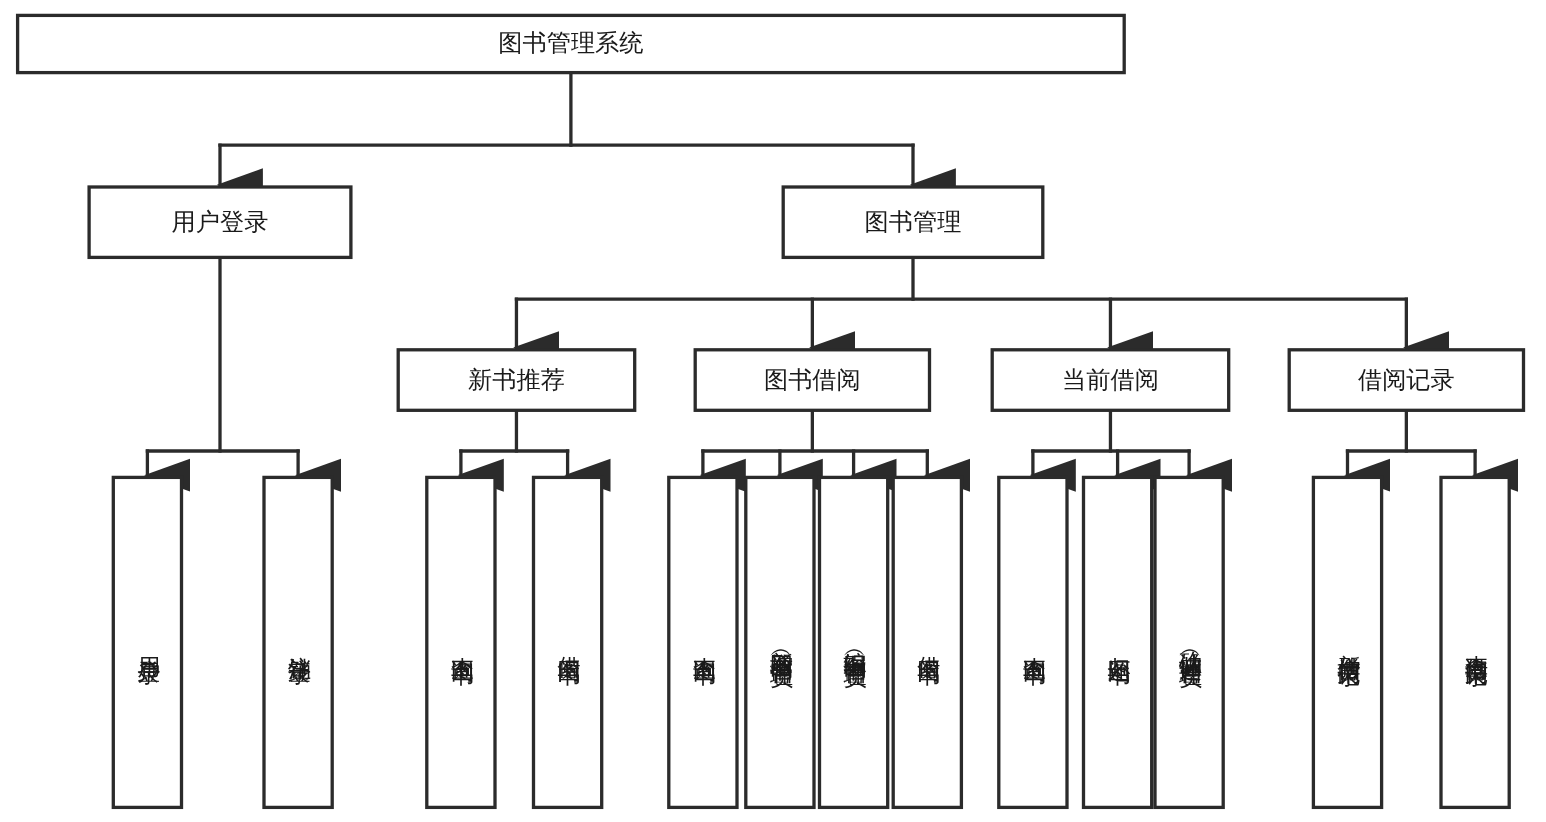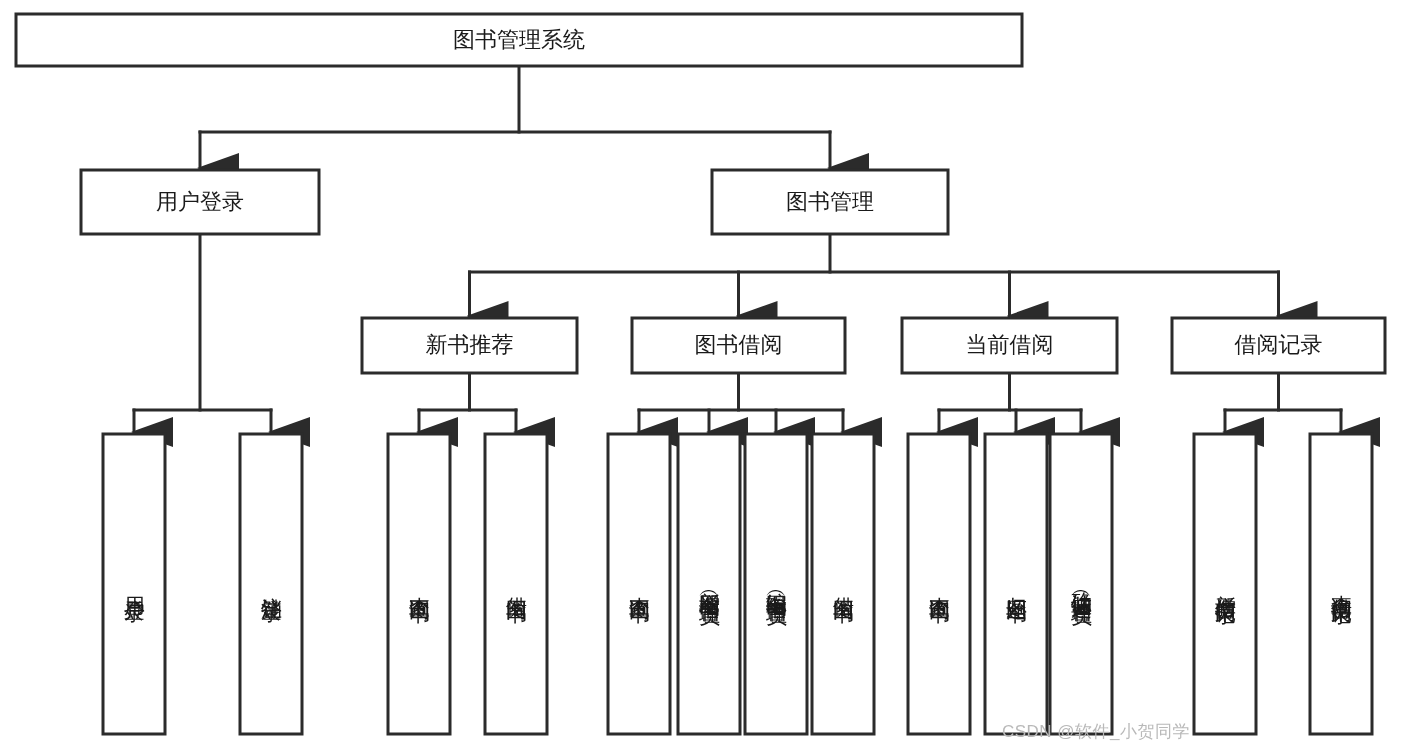--- a/index.html
+++ b/index.html
@@ -162,15 +162,14 @@
       <div class="node-label-v" style="left: 678px; top: 434px; width: 62px; height: 300px;">新增图书（管理员）</div>
       <div class="node-label-v" style="left: 745px; top: 434px; width: 62px; height: 300px;">编辑图书（管理员）</div>
       <div class="node-label-v" style="left: 812px; top: 434px; width: 62px; height: 300px;">借阅图书</div>
       <div class="node-label-v" style="left: 908px; top: 434px; width: 62px; height: 300px;">查询图书</div>
       <div class="node-label-v" style="left: 985px; top: 434px; width: 62px; height: 300px;">归还图书</div>
       <div class="node-label-v" style="left: 1050px; top: 434px; width: 62px; height: 300px;">确认归还（管理员）</div>
       <div class="node-label-v" style="left: 1194px; top: 434px; width: 62px; height: 300px;">新增借阅记录</div>
       <div class="node-label-v" style="left: 1310px; top: 434px; width: 62px; height: 300px;">查询借阅记录</div>
     </div>
 
-  <div class="watermark">CSDN @软件_小贺同学</div>
 
 </div>
 
 </body></html>

